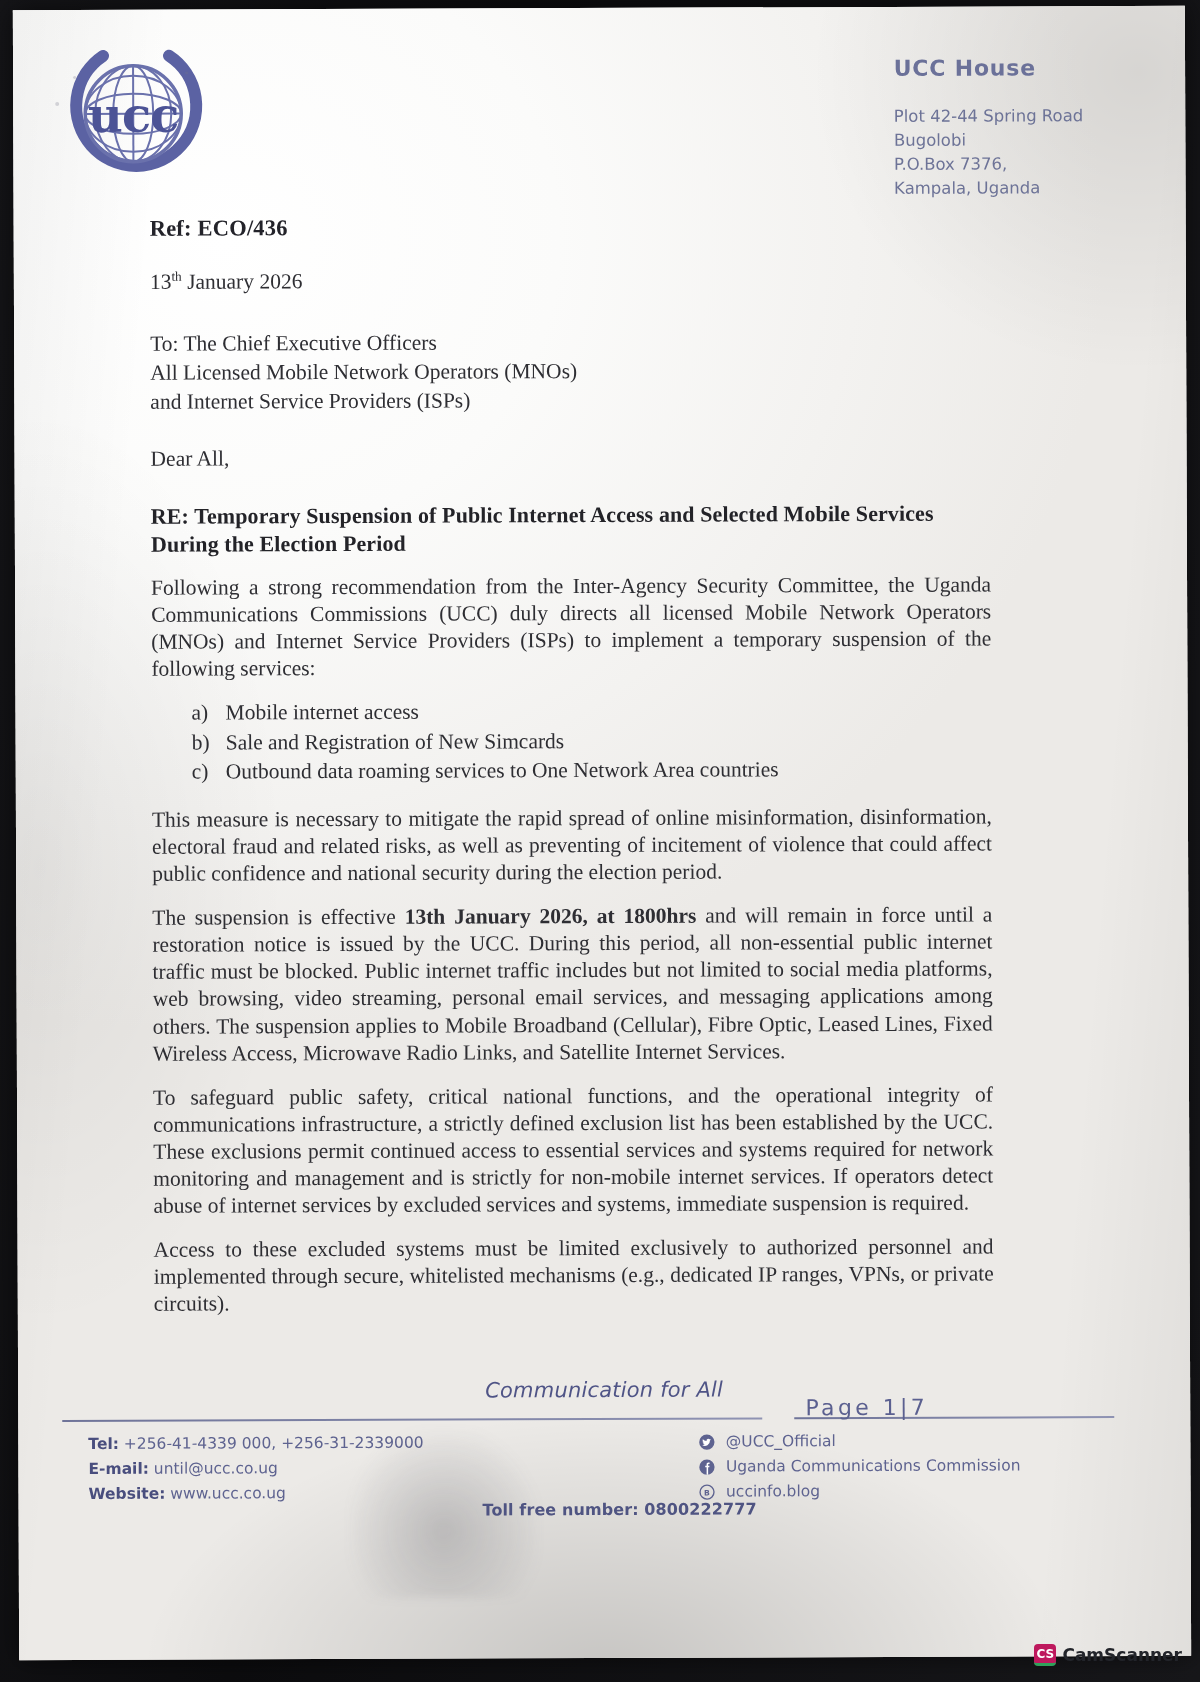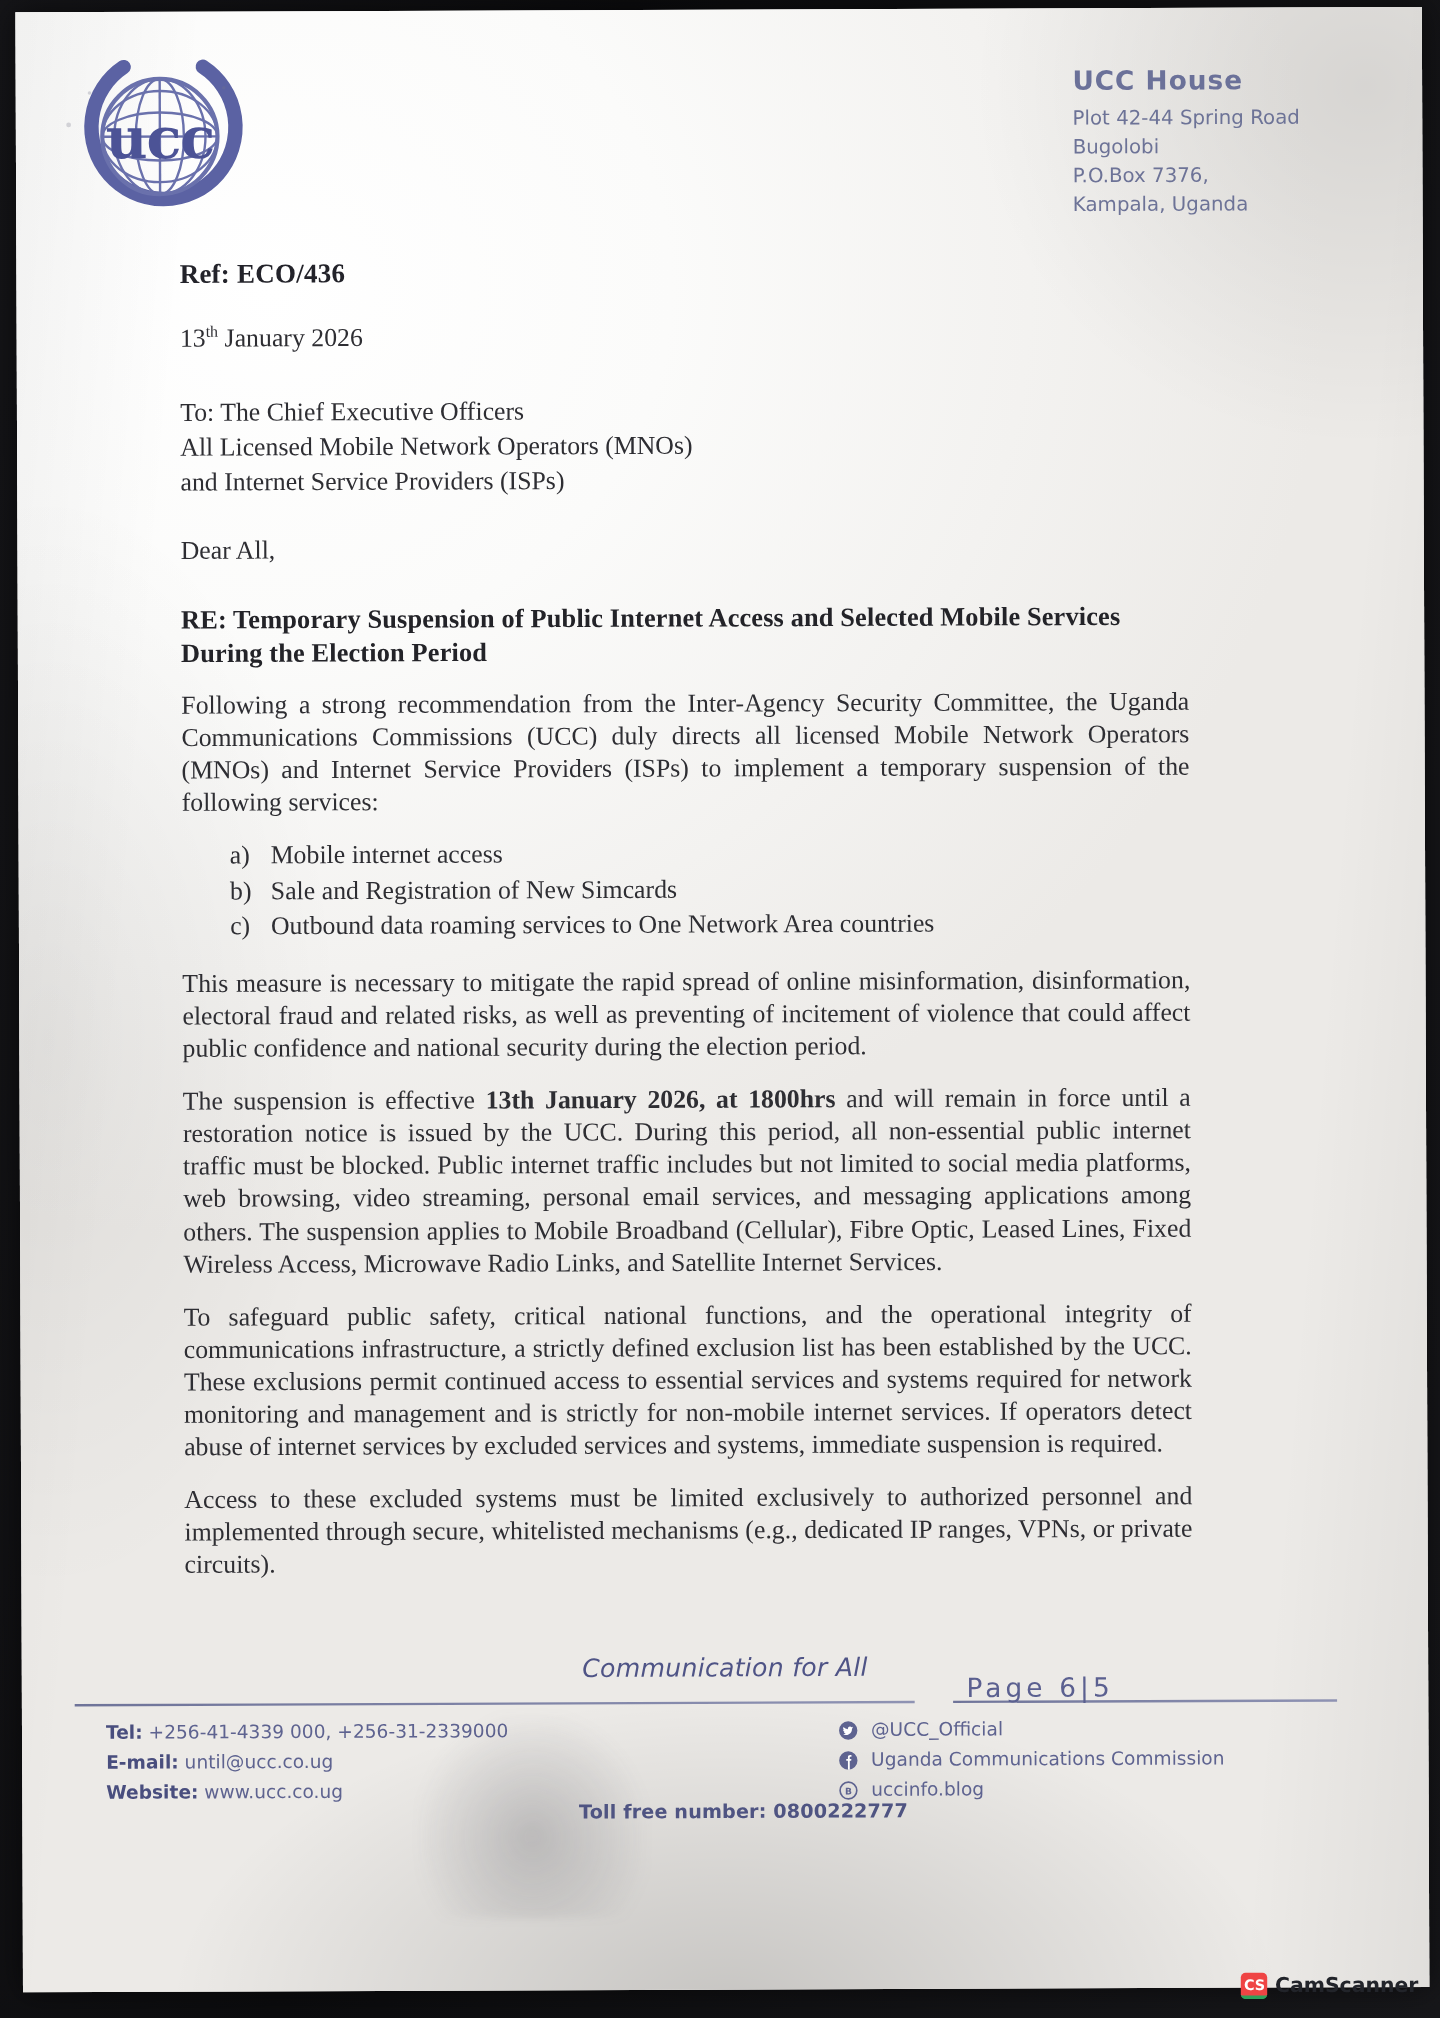--- a/index.html
+++ b/index.html
@@ -70,21 +70,21 @@
   #address-block {
     text-align: left;
     margin-top: 16px; margin-right: 58px;
     font-family: "DejaVu Sans", sans-serif;
     color: #6d7397;
     font-size: 16.5px;
     line-height: 1.46;
   }
   #address-block .addr-title {
     font-size: 22px; font-weight: 600; letter-spacing: .8px;
-    color: #6b7199; margin-bottom: 2px;
+    color: #6b7199; margin-bottom: 20px;
   }
 
   
   #letter-body {
     position: absolute;
     left: 136px; top: 205px;
     width: 840px;
     color: #2e2e33;
     font-size: 21.5px;
     line-height: 1.255;
@@ -201,21 +201,21 @@
 
   
   #camscanner {
     position: absolute;
     right: 18px; bottom: 16px;
     display: flex; align-items: center; gap: 6px;
     z-index: 6;
   }
   #cs-mark {
     width: 22px; height: 22px; border-radius: 4px;
-    background: #ef4444;
+    background: #be185d;
     color: #fff;
     font-family: "DejaVu Sans", sans-serif;
     font-weight: 700; font-size: 12px;
     display: flex; align-items: center; justify-content: center;
     border-bottom: 3px solid #2fa15b;
   }
   #cs-text {
     font-family: "DejaVu Sans", sans-serif;
     font-size: 17px; font-weight: 600; color: #22242a;
   }
@@ -301,21 +301,21 @@
 
     <p class="para">Access to these excluded systems must be limited exclusively to authorized personnel and implemented through secure, whitelisted mechanisms (e.g., dedicated IP ranges, VPNs, or private circuits).</p>
   </div>
 
   <div id="tagline">Communication for All</div>
 
   <div id="footer">
     <div id="footer-rules">
       <div class="rule" id="rule-left"></div>
       <div class="rule" id="rule-right"></div>
-      <div id="page-number">Page 6|5</div>
+      <div id="page-number">Page 1|7</div>
     </div>
 
     <div id="footer-cols">
 
       <div id="footer-left">
         <div>
           <span class="lbl">Tel:</span><span> +256-41-4339 000, +256-31-2339000</span>
         </div>
         <div>
           <span class="lbl">E-mail:</span><span> until@ucc.co.ug</span>

